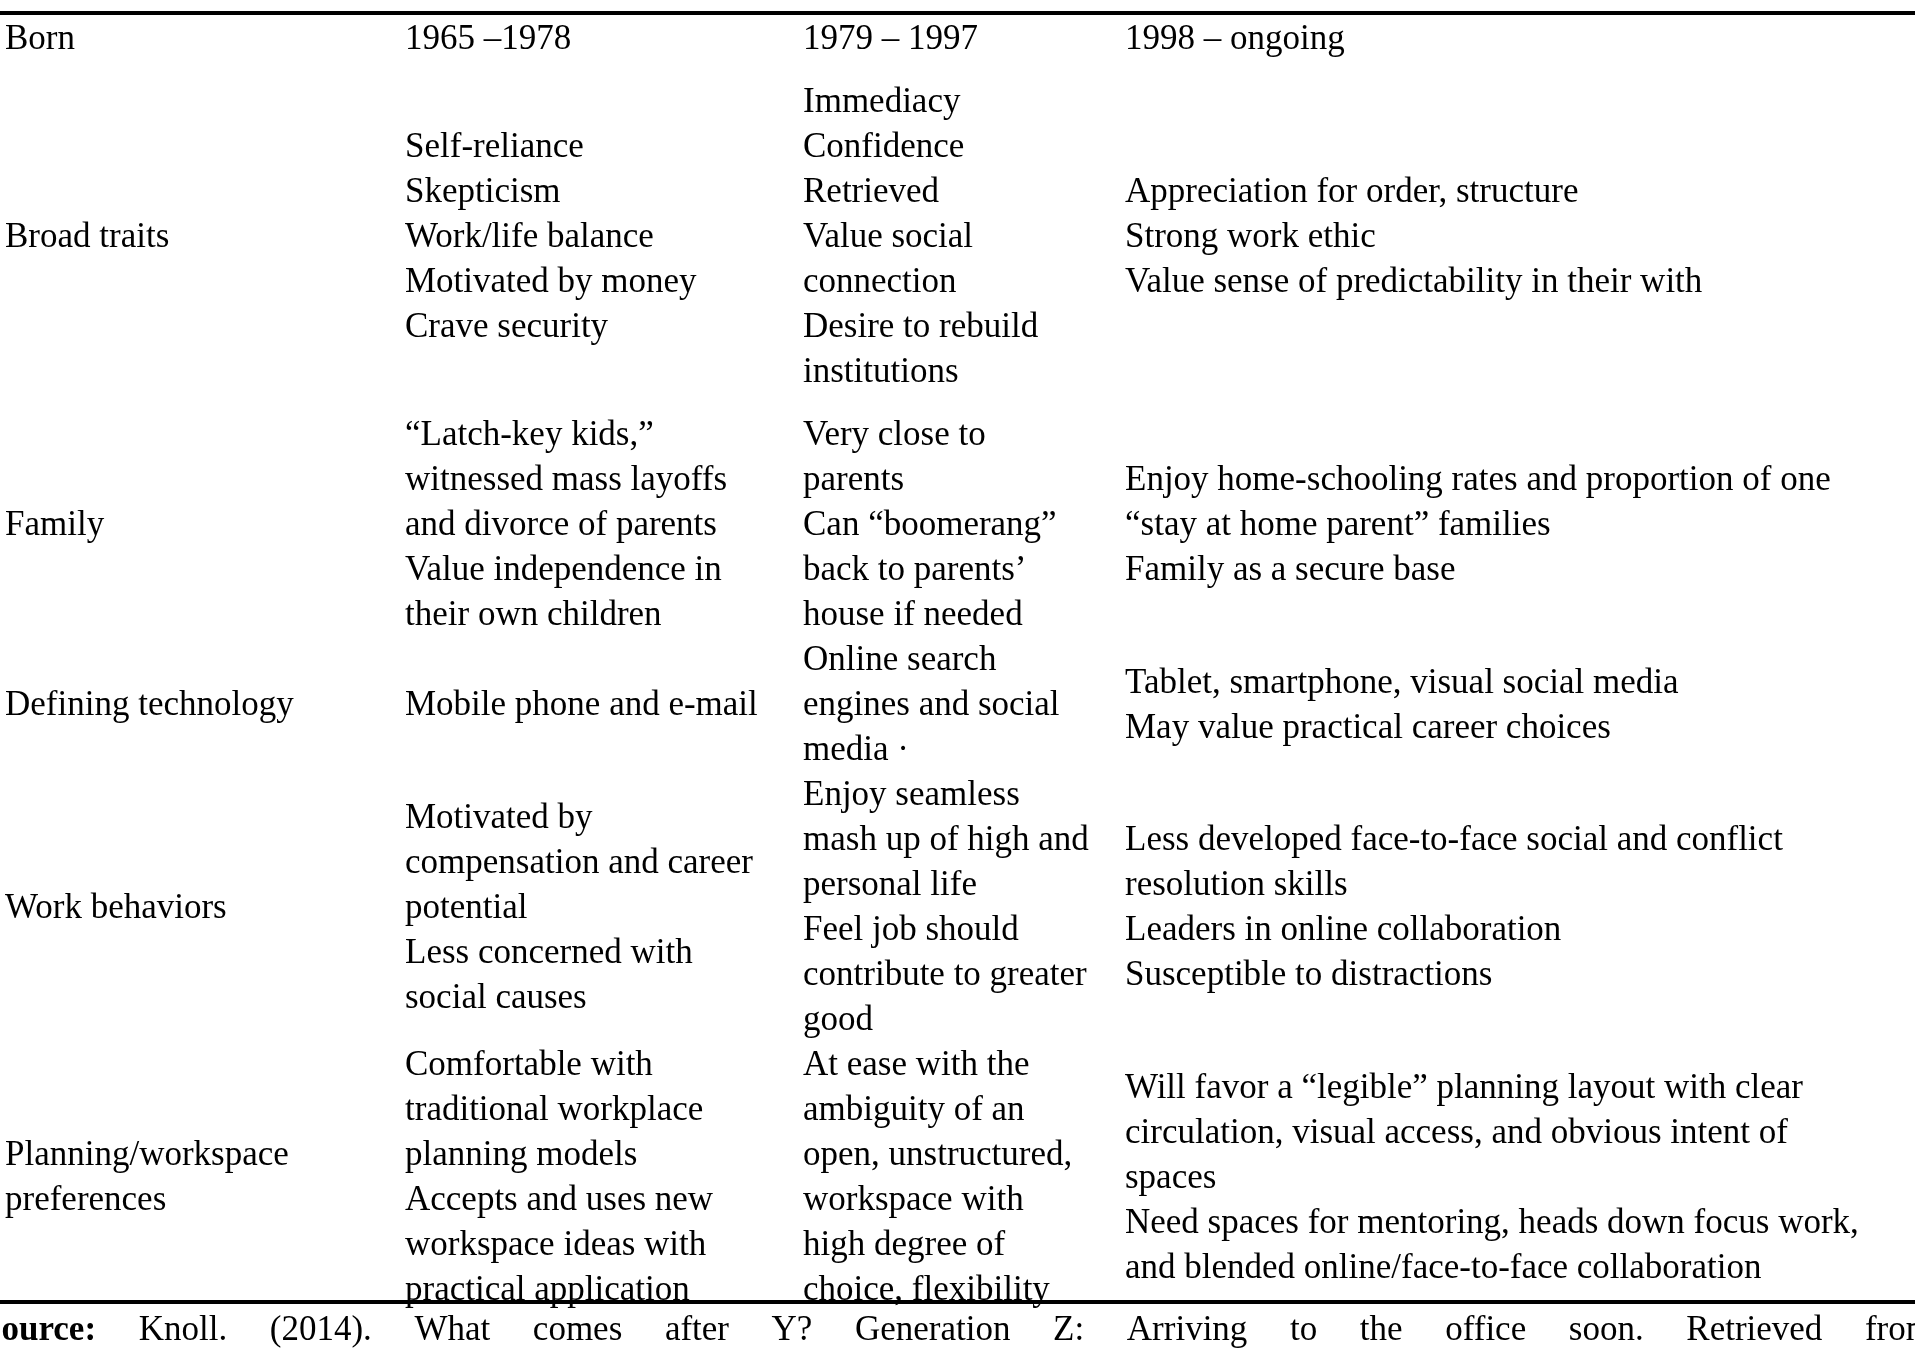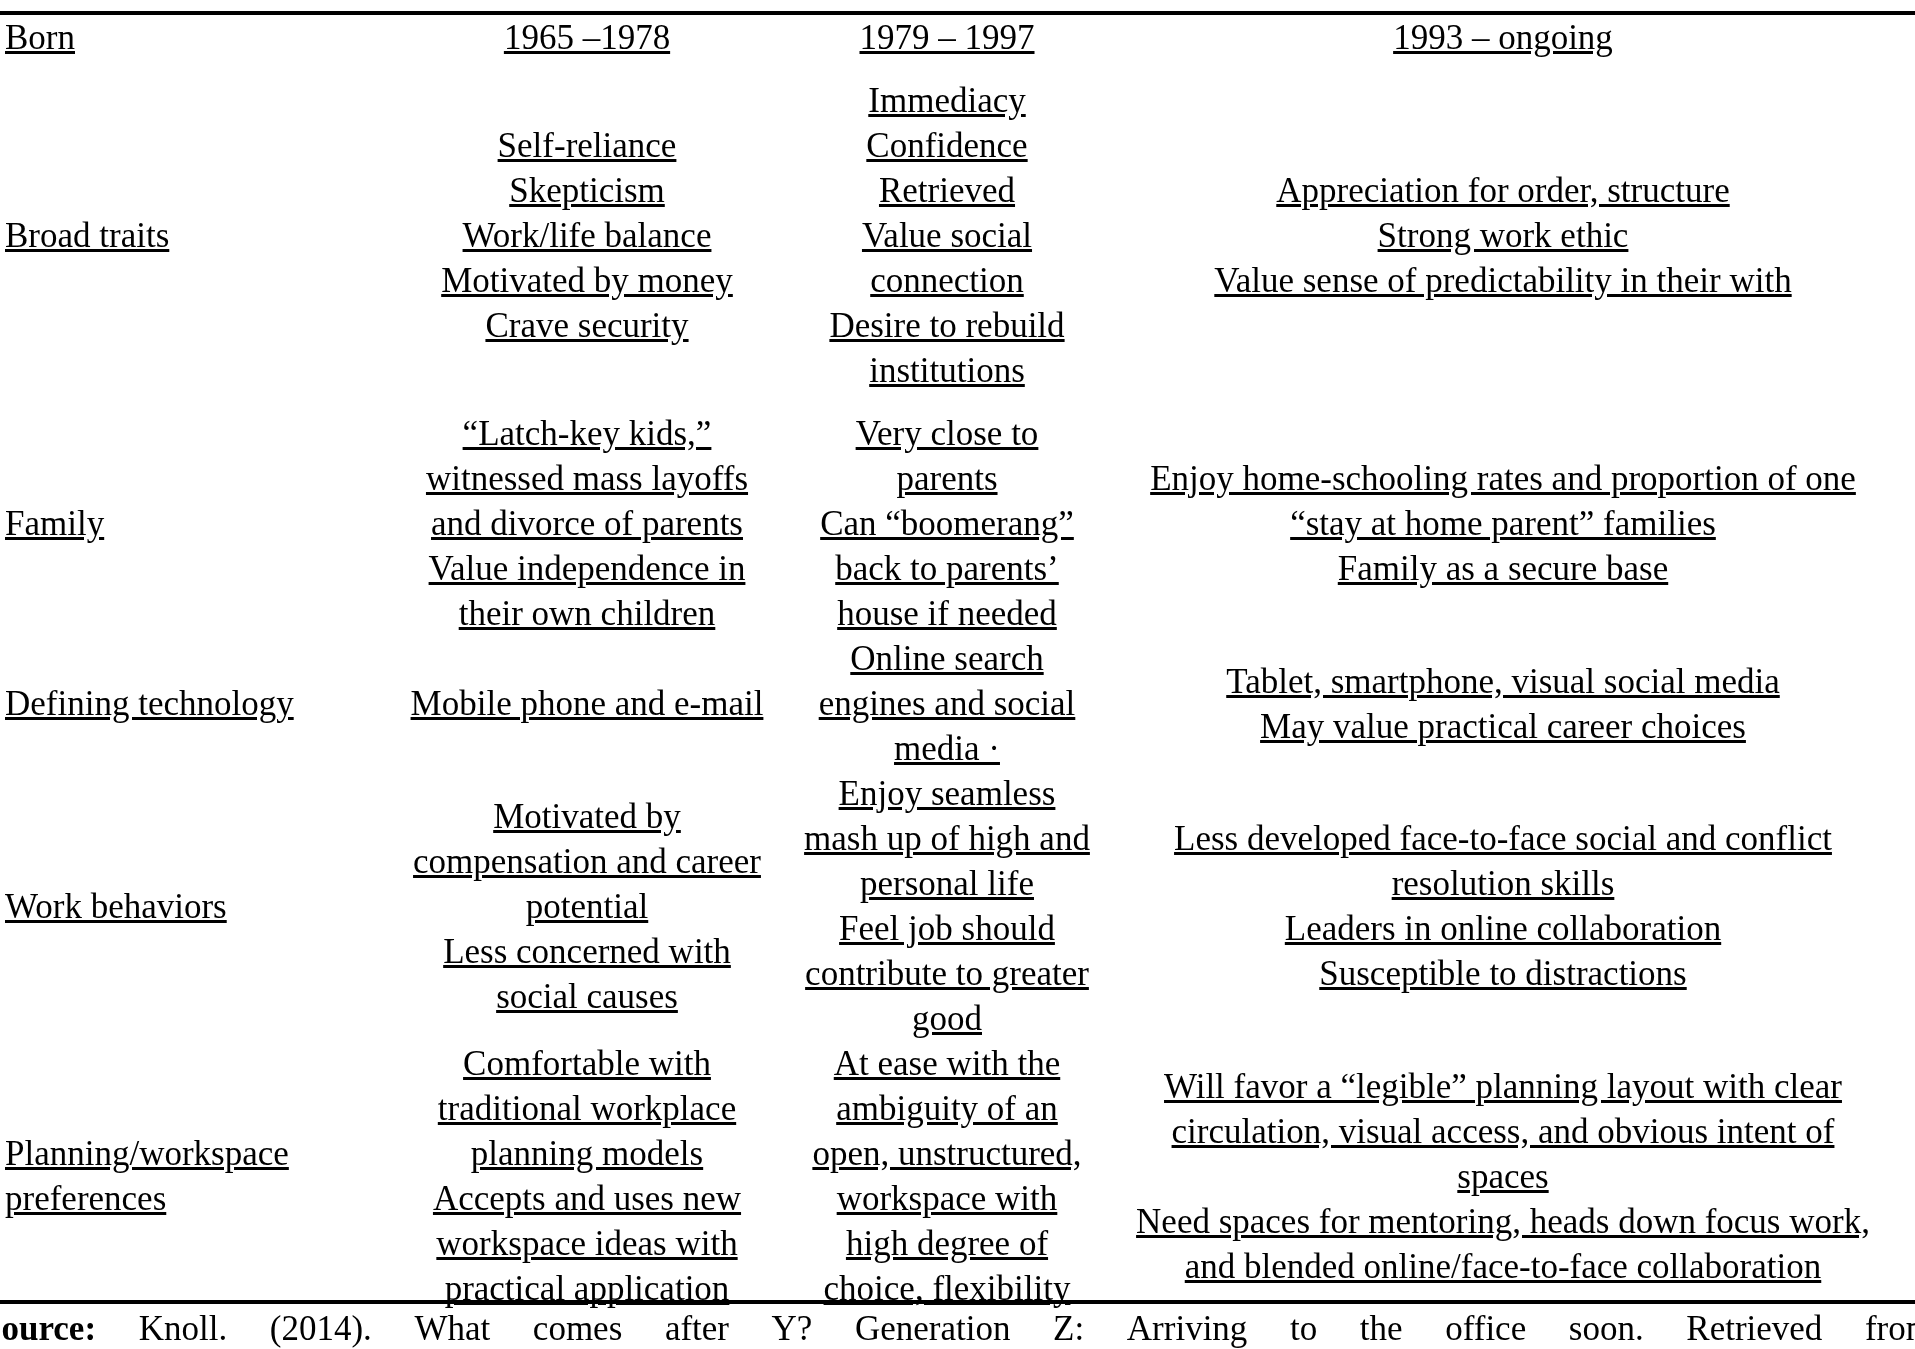--- a/index.html
+++ b/index.html
@@ -56,33 +56,32 @@
     width: 1915px;
     border-collapse: collapse;
     table-layout: fixed;
     font-size: 35px;
     line-height: 45px;
   }
   .tbl td {
     vertical-align: middle;
     padding: 0;
     border: 0;
-    text-decoration: underline;
   }
   .c0 { width: 400px; padding-left: 5px !important; }
   .c1 { width: 398px; }
   .c2 { width: 322px; }
   .c3 { width: 790px; }
 
   .lbl { white-space: nowrap; }
 
   .lines > div {
     white-space: normal;
   }
-  .pad-r { padding-right: 34px; text-align: center; }
+  .pad-r { padding-right: 34px; }
 
   
   .gap { height: 18px; }
 
   
   .source {
     position: absolute;
     top: 1306px;
     left: -18px;
     width: 1951px;
@@ -125,21 +124,21 @@
             <div>1965 –1978</div>
           </div>
         </td>
         <td class="c2">
           <div class="lines pad-r">
             <div>1979 – 1997</div>
           </div>
         </td>
         <td class="c3">
           <div class="lines pad-r">
-            <div>1993 – ongoing</div>
+            <div>1998 – ongoing</div>
           </div>
         </td>
       </tr>
 
       <tr class="gap">
           <td colspan="4"></td>
         </tr>
 
       <tr>
         <td class="c0">

